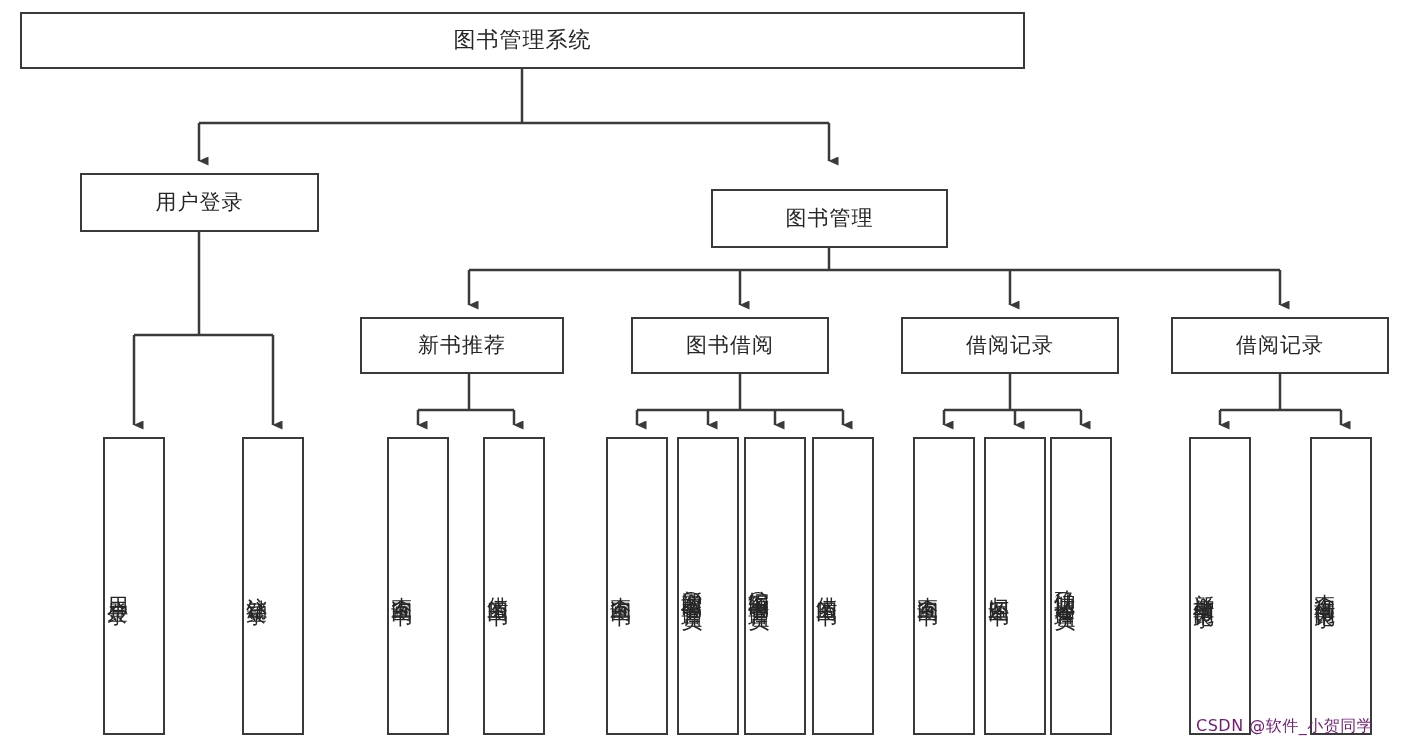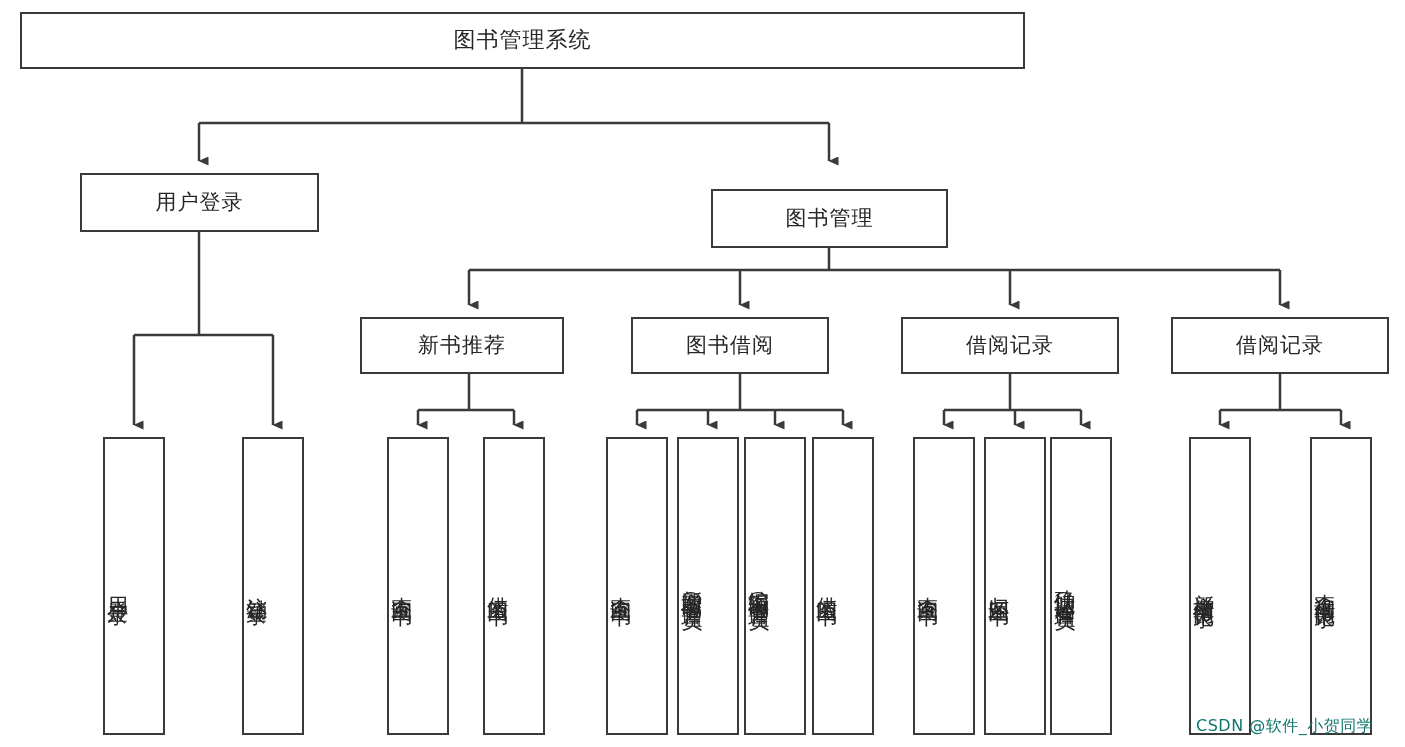--- a/index.html
+++ b/index.html
@@ -172,15 +172,15 @@
   <div class="node v" style="left: 1050px; top: 437px; width: 62px; height: 298px;">
     <span class="vtext">确认归还（管理员）</span>
   </div>
   <div class="node v" style="left: 1189px; top: 437px; width: 62px; height: 298px;">
     <span class="vtext">新增借阅记录</span>
   </div>
   <div class="node v" style="left: 1310px; top: 437px; width: 62px; height: 298px;">
     <span class="vtext">查询借阅记录</span>
   </div>
 
-  <div class="watermark" style="left: 1196px; top: 716px; color: #0f766e;">CSDN @软件_小贺同学</div>
+  <div class="watermark" style="left: 1196px; top: 716px; color: #701a75;">CSDN @软件_小贺同学</div>
 
 </div>
 
 </body></html>

